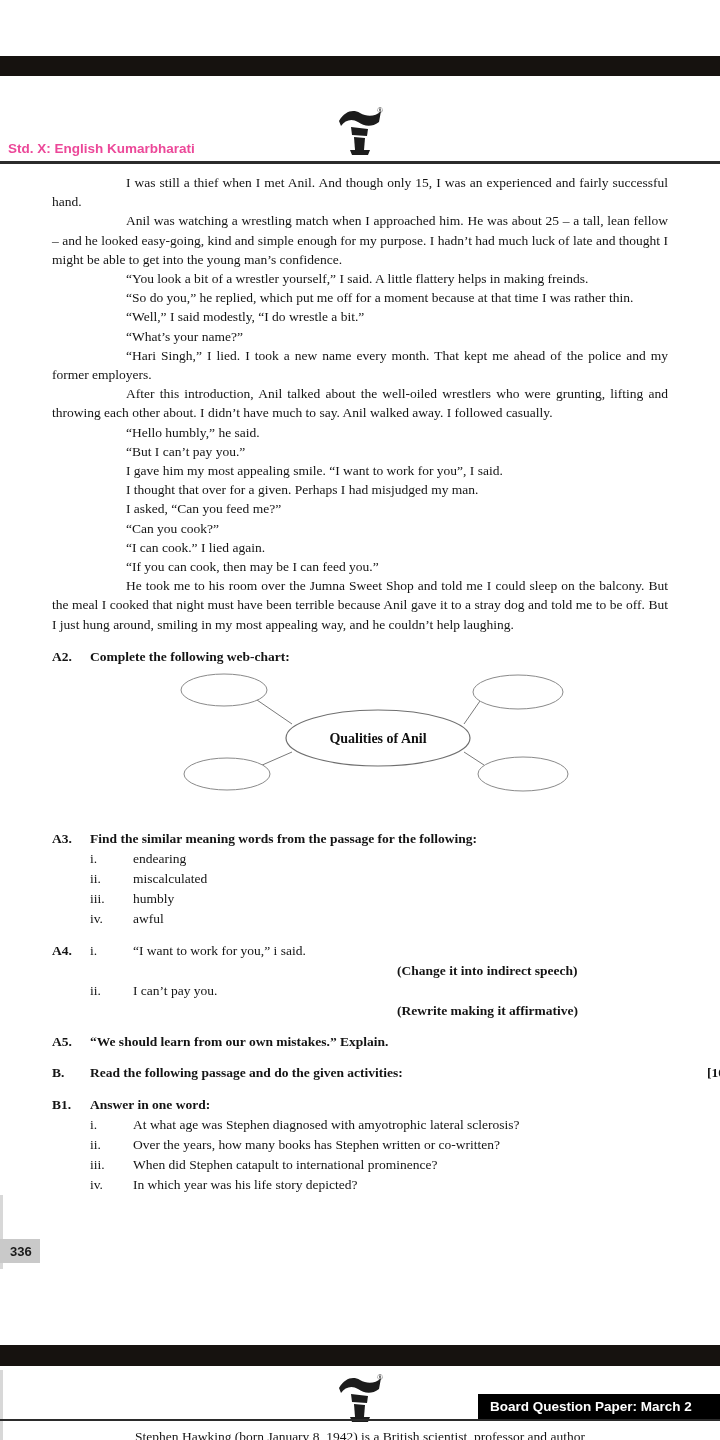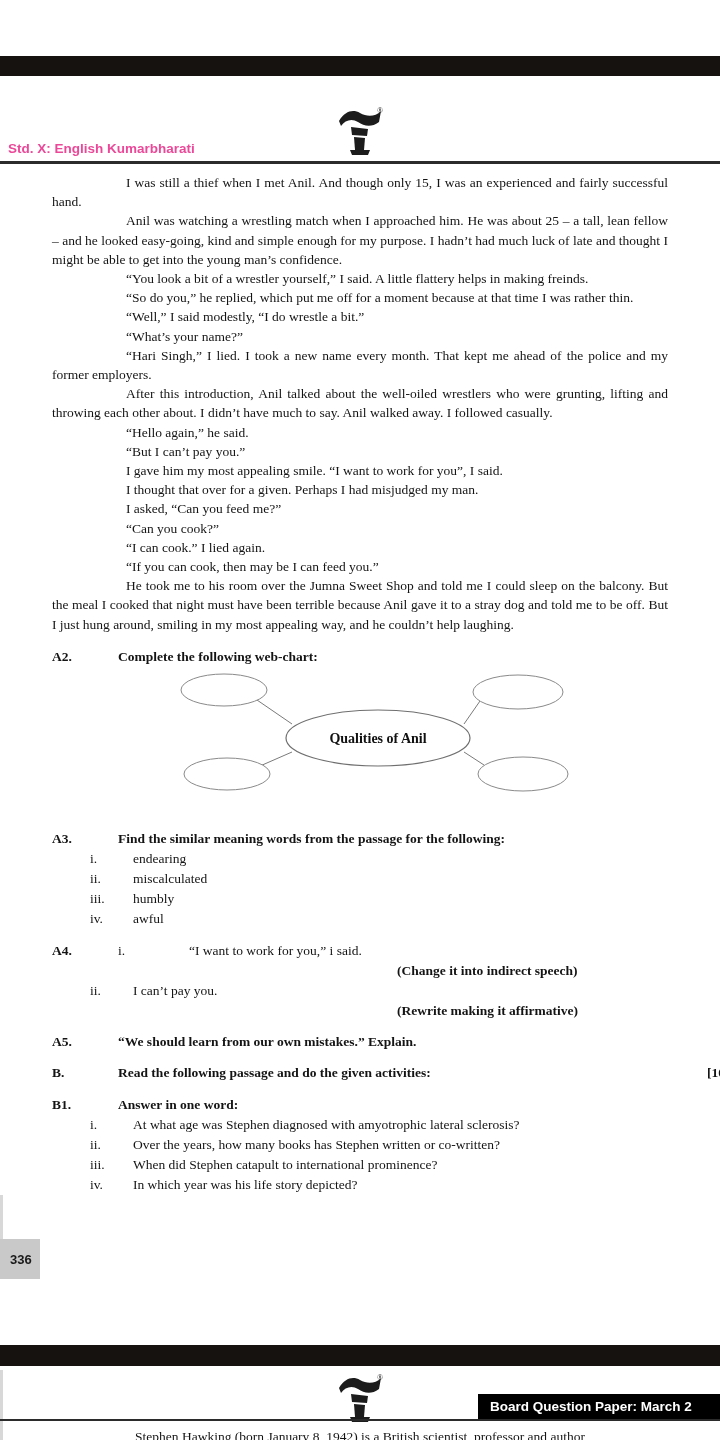--- a/index.html
+++ b/index.html
@@ -17,21 +17,21 @@
   .page{position:absolute;left:0;top:100px;width:720px;background:#fff;}
   .page-header{position:relative;height:61px;border-bottom:3px solid #2b2b2b;}
   .header-title{position:absolute;left:8px;bottom:5px;font-family:"Liberation Sans",sans-serif;
                 font-weight:bold;font-size:13.5px;color:#ec4899;}
   .logo{position:absolute;left:50%;transform:translateX(-50%);top:5px;width:46px;height:52px;}
   .logo svg{display:block;}
 
   .content{padding:9px 52px 0 52px;font-size:13.5px;line-height:19.2px;text-align:justify;}
   .content p{margin:0;text-indent:74px;}
 
-  .q-row{display:flex;text-align:left;line-height:20px;gap:28px;}
+  .q-row{display:flex;text-align:left;line-height:20px;}
   .q-label{flex:none;width:38px;font-weight:bold;}
   .q-title{flex:1;font-weight:bold;}
   .sub-row{display:flex;margin-left:38px;line-height:20px;text-align:left;}
   .sub-num{flex:none;width:43px;}
   .sub-text{flex:1;}
   .plain{font-weight:normal;}
 
   .qa2{margin-top:13px;}
   .chart{margin-top:5px;}
   .qa3{margin-top:16px;}
@@ -41,21 +41,21 @@
   .qb1{margin-top:12px;}
   .instr{font-weight:bold;margin-left:345px;line-height:20px;text-align:left;}
   .marks{position:absolute;left:655px;top:0;font-weight:bold;white-space:nowrap;}
 
   .chart svg line{stroke:#7a7a7a;stroke-width:1;}
   .chart svg .node{fill:#ffffff;stroke:#8a8a8a;stroke-width:1;}
   .chart svg .center-oval{fill:#ffffff;stroke:#6f6f6f;stroke-width:1.2;}
   .center-label{font-weight:bold;font-size:14px;font-family:"Liberation Serif",serif;
                 text-anchor:middle;fill:#111;}
 
-  .pageno-box{position:absolute;left:0;top:1239px;width:40px;height:40px;background:#c9c9c9;
+  .pageno-box{position:absolute;left:0;top:1239px;width:40px;height:24px;background:#c9c9c9;
               font-family:"Liberation Sans",sans-serif;font-weight:bold;font-size:13px;color:#1a1a1a;
               display:flex;align-items:center;padding-left:10px;box-sizing:border-box;}
 
   .logo2{position:absolute;left:50%;transform:translateX(-50%);top:1372px;width:46px;height:52px;}
   .band{position:absolute;left:478px;top:1394px;width:242px;height:25px;background:#000;color:#ffffff;
         font-family:"Liberation Sans",sans-serif;font-weight:bold;font-size:13.5px;line-height:25px;
         padding-left:12px;box-sizing:border-box;white-space:nowrap;}
   .rule2{position:absolute;left:0;top:1419px;width:720px;height:2px;background:#2b2b2b;}
   .partial{position:absolute;left:0;top:1429px;width:720px;text-align:center;font-size:13.5px;color:#141414;}
 </style>
@@ -86,21 +86,21 @@
     <div class="content">
 
       <p>I was still a thief when I met Anil. And though only 15, I was an experienced and fairly successful hand.</p>
       <p>Anil was watching a wrestling match when I approached him. He was about 25 – a tall, lean fellow – and he looked easy-going, kind and simple enough for my purpose. I hadn’t had much luck of late and thought I might be able to get into the young man’s confidence.</p>
       <p>“You look a bit of a wrestler yourself,” I said. A little flattery helps in making freinds.</p>
       <p>“So do you,” he replied, which put me off for a moment because at that time I was rather thin.</p>
       <p>“Well,” I said modestly, “I do wrestle a bit.”</p>
       <p>“What’s your name?”</p>
       <p>“Hari Singh,” I lied. I took a new name every month. That kept me ahead of the police and my former employers.</p>
       <p>After this introduction, Anil talked about the well-oiled wrestlers who were grunting, lifting and throwing each other about. I didn’t have much to say. Anil walked away. I followed casually.</p>
-      <p>“Hello again,” he said.</p>
+      <p>“Hello humbly,” he said.</p>
       <p>“But I can’t pay you.”</p>
       <p>I gave him my most appealing smile. “I want to work for you”, I said.</p>
       <p>I thought that over for a given. Perhaps I had misjudged my man.</p>
       <p>I asked, “Can you feed me?”</p>
       <p>“Can you cook?”</p>
       <p>“I can cook.” I lied again.</p>
       <p>“If you can cook, then may be I can feed you.”</p>
       <p>He took me to his room over the Jumna Sweet Shop and told me I could sleep on the balcony. But the meal I cooked that night must have been terrible because Anil gave it to a stray dog and told me to be off. But I just hung around, smiling in my most appealing way, and he couldn’t help laughing.</p>
 
       <div class="q-row qa2">

